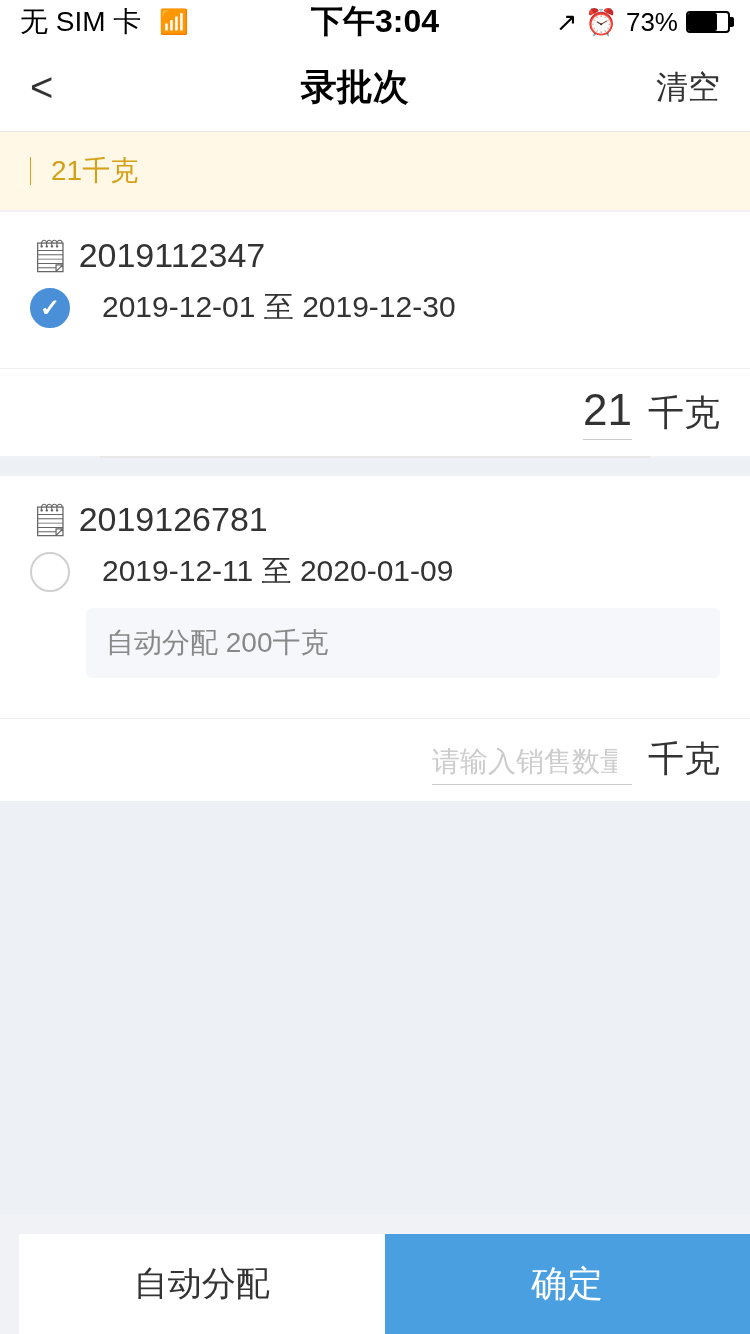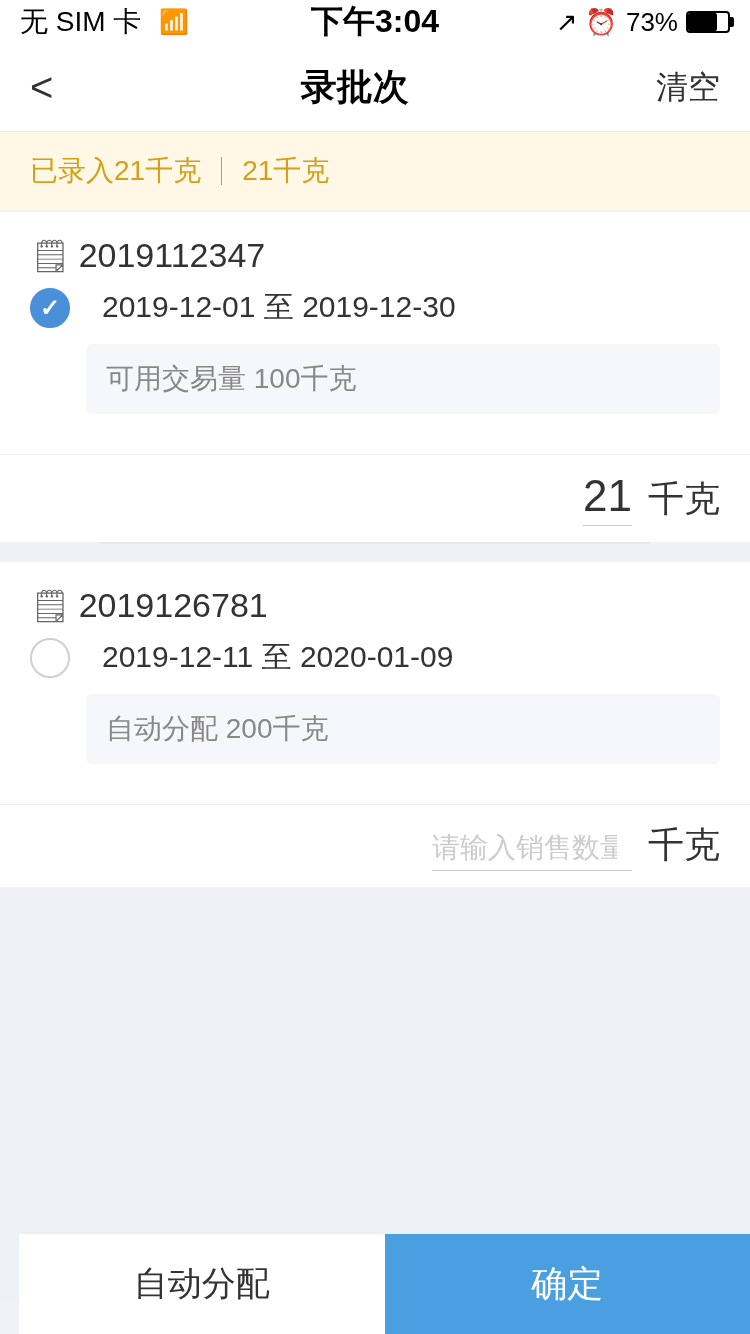--- a/index.html
+++ b/index.html
@@ -292,37 +292,33 @@
   </div>
 </div>
 
 <div class="nav-bar">
   <span class="nav-back">&lt;</span>
   <span class="nav-title">录批次</span>
   <span class="nav-clear">清空</span>
 </div>
 
 <div class="info-banner">
-  <span class="info-banner-text">已录入21千克</span>
   <div class="info-banner-divider"></div>
   <span class="info-banner-text">21千克</span>
 </div>
 
 <div class="batch-card">
   <div class="batch-card-inner">
     <div class="batch-id-row">
       <span class="batch-icon">🗒</span>
       <span class="batch-id">2019112347</span>
     </div>
     <div class="batch-date-row">
       <div class="radio-circle checked"></div>
       <span class="batch-date">2019-12-01 至 2019-12-30</span>
-    </div>
-    <div class="avail-box">
-      <span class="avail-text">可用交易量 100千克</span>
     </div>
   </div>
 </div>
 
 <div class="quantity-row">
   <div class="qty-input-area">
     <span class="qty-underline">
       <span class="qty-number">21</span>
     </span>
     <span class="qty-unit">千克</span>

